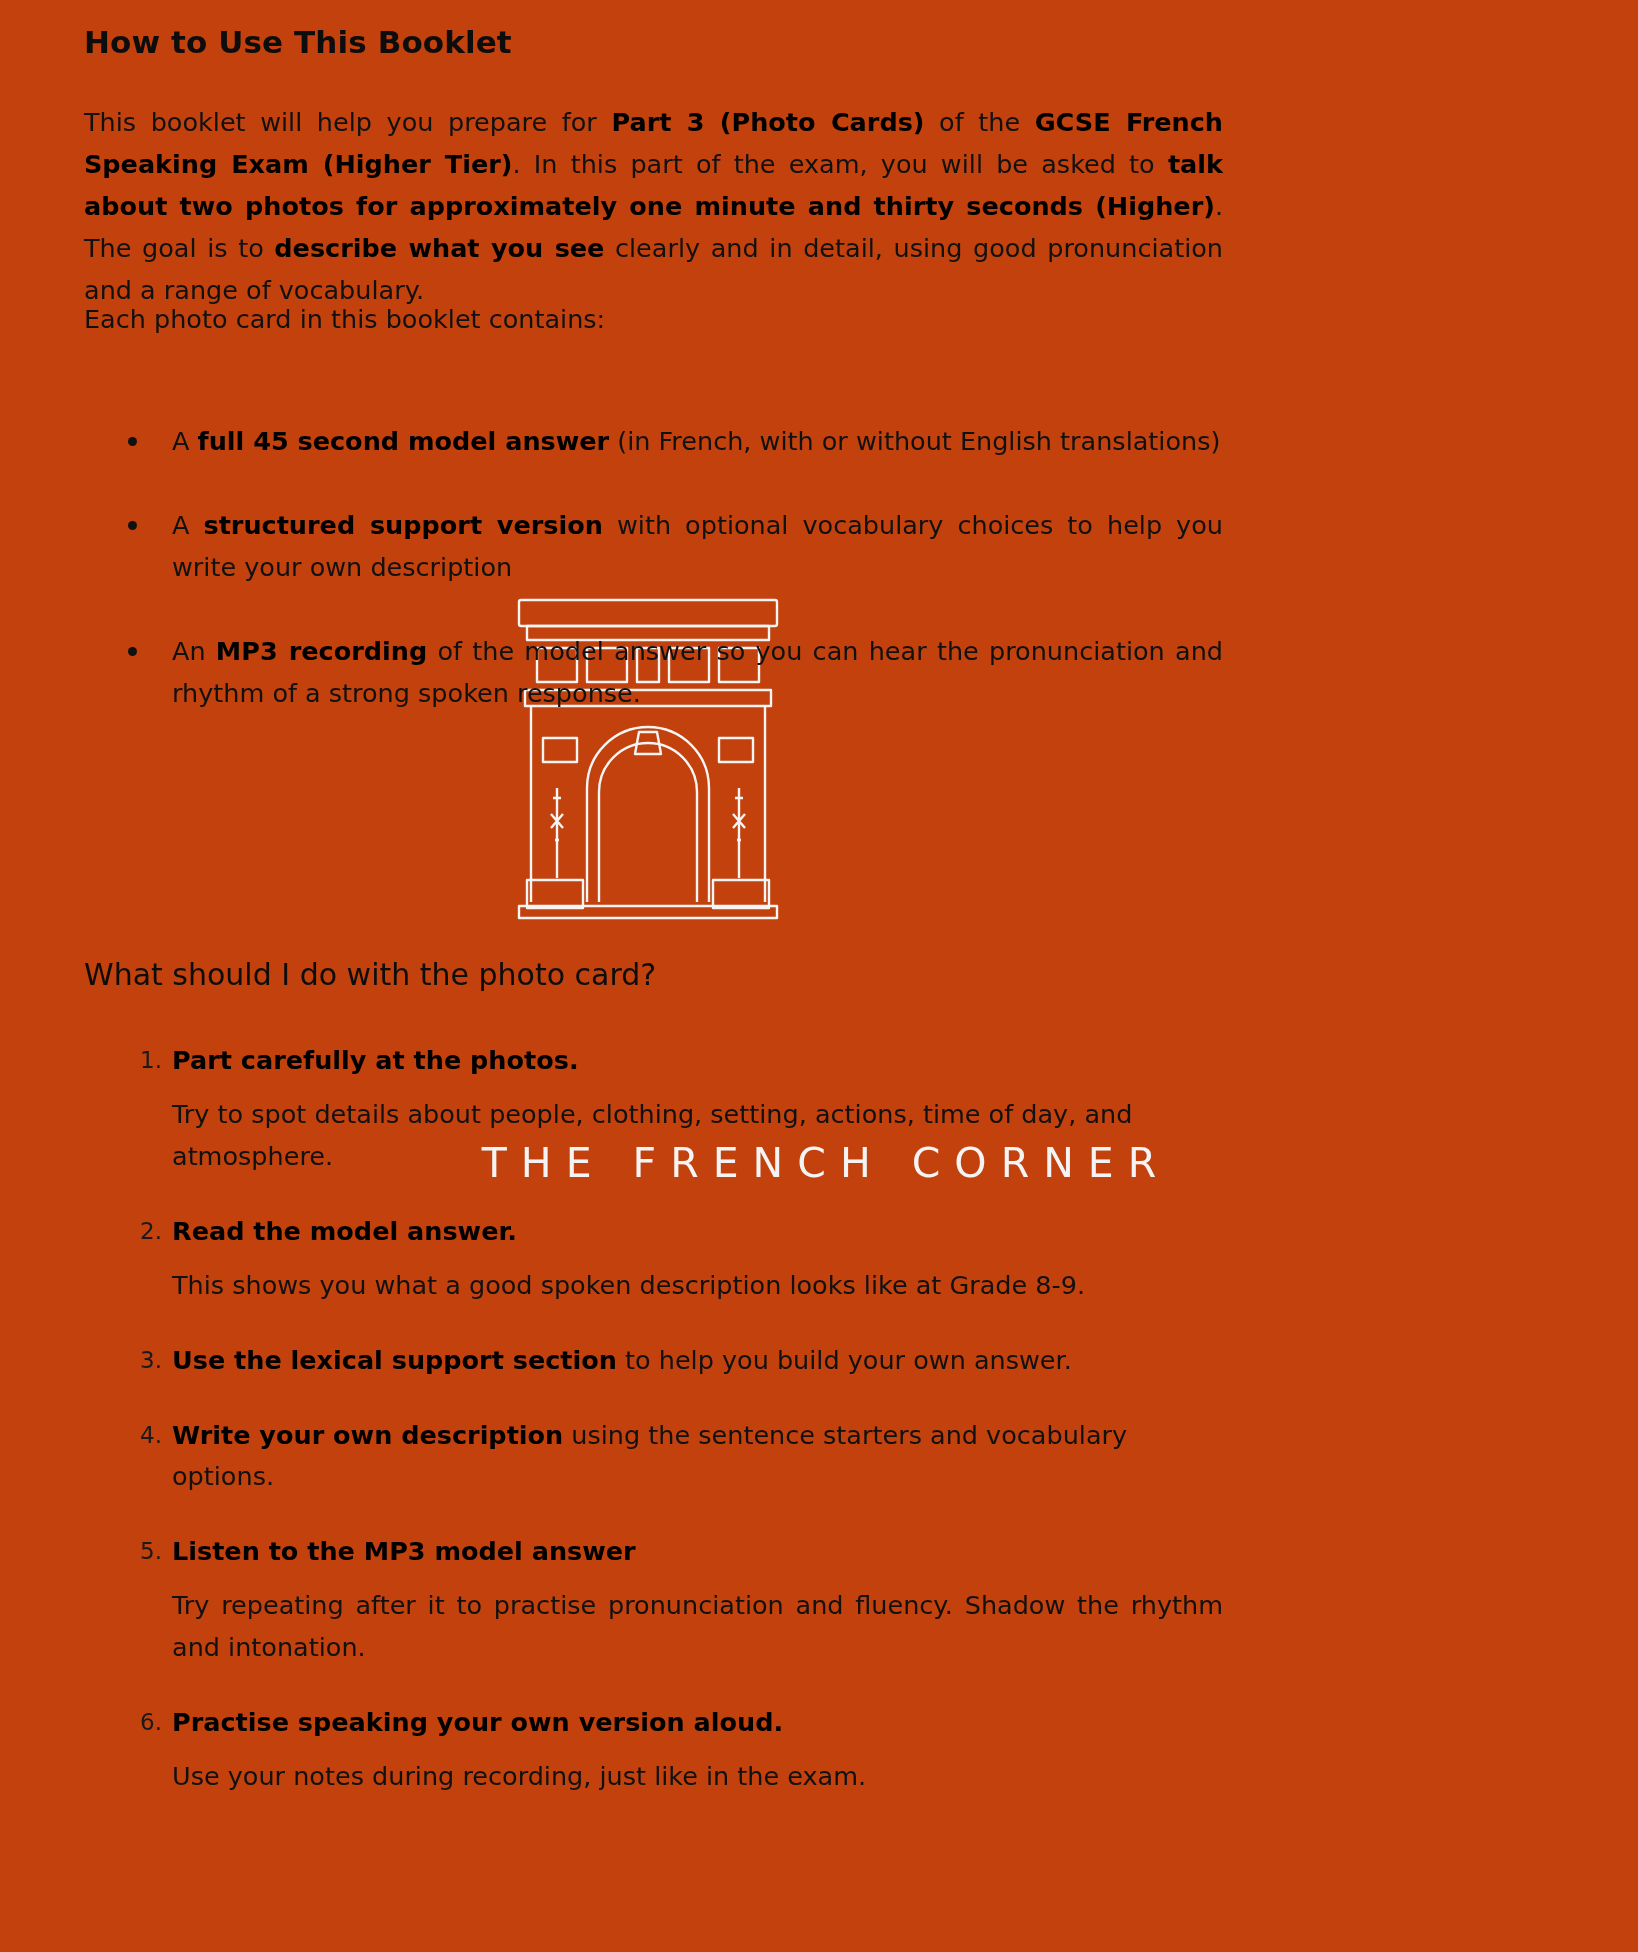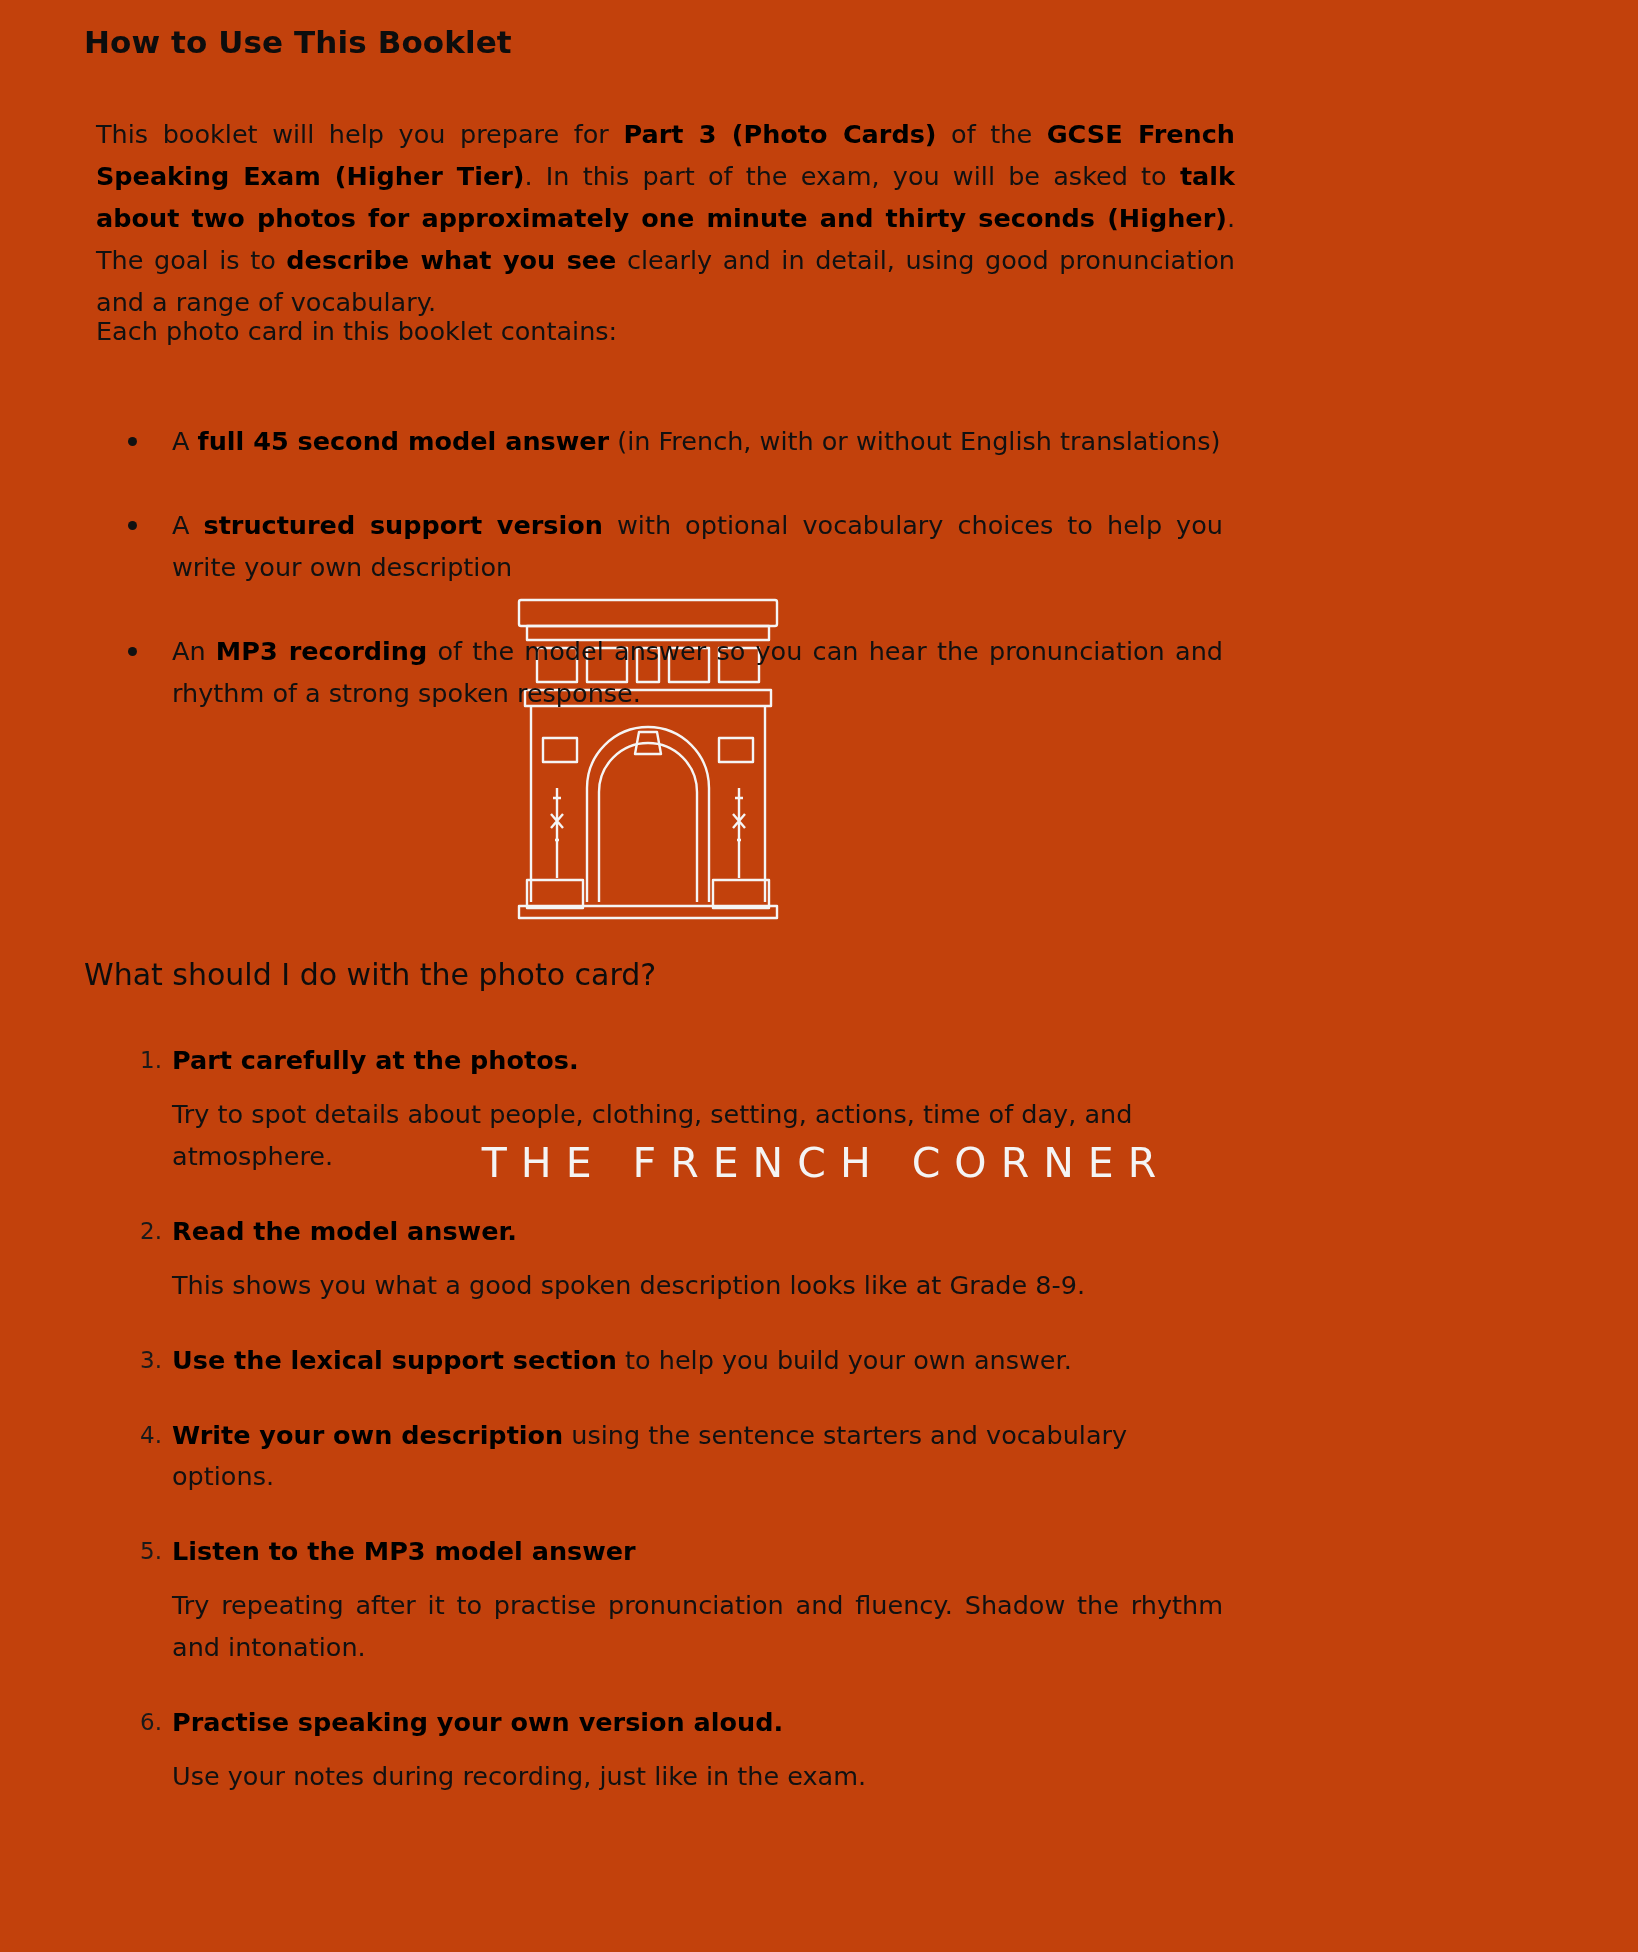--- a/index.html
+++ b/index.html
@@ -71,21 +71,21 @@
     font-weight: 700;
     letter-spacing: 0.1px;
     color: #0d0d0d;
     line-height: 1.3;
   }
 
   p.body-para {
     position: absolute;
     left: 84px;
     width: 1139px;
-    margin: 12px;
+    margin: 0;
     font-size: 25.5px;
     line-height: 42px;
     color: #111111;
     text-align: justify;
     text-justify: inter-word;
     font-weight: 400;
   }
   p.intro { top: 101px; }
   p.contains { top: 298px; text-align: left; }
 

